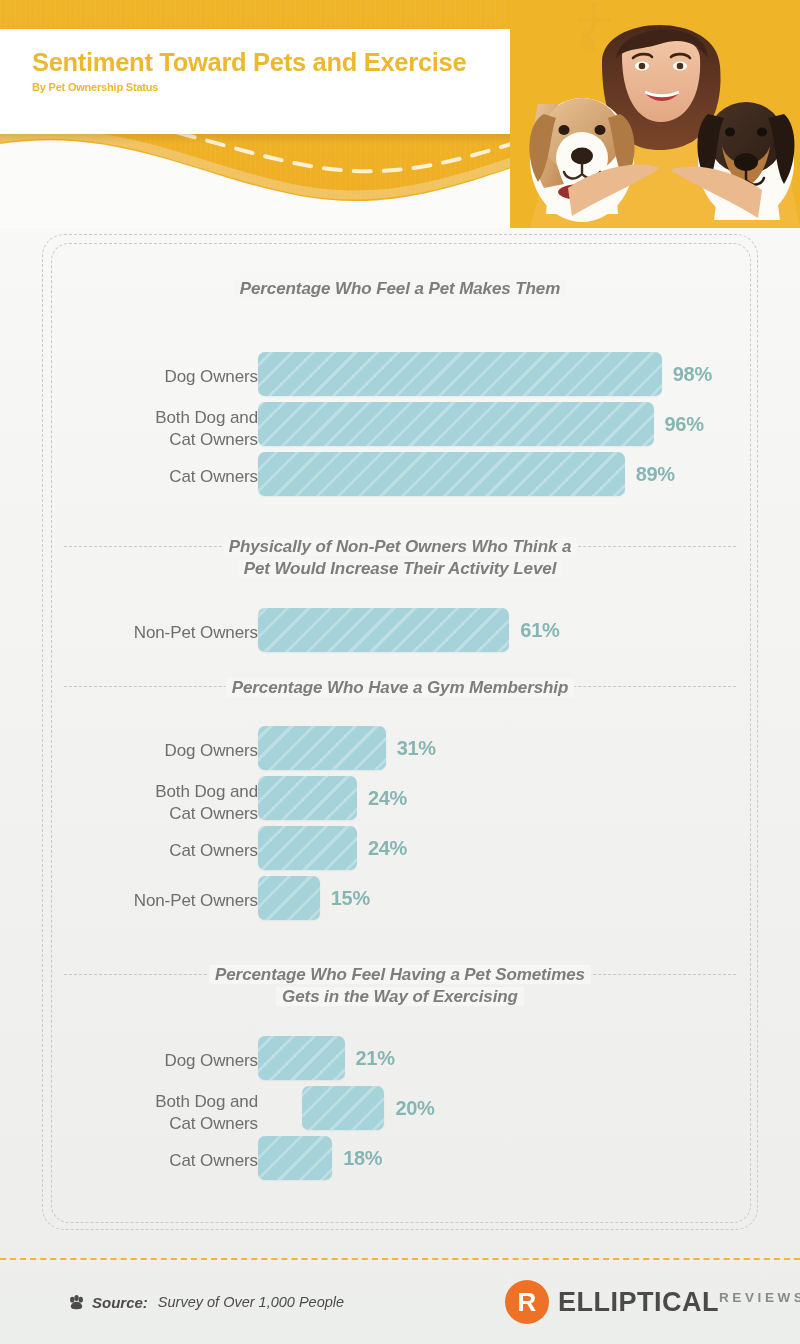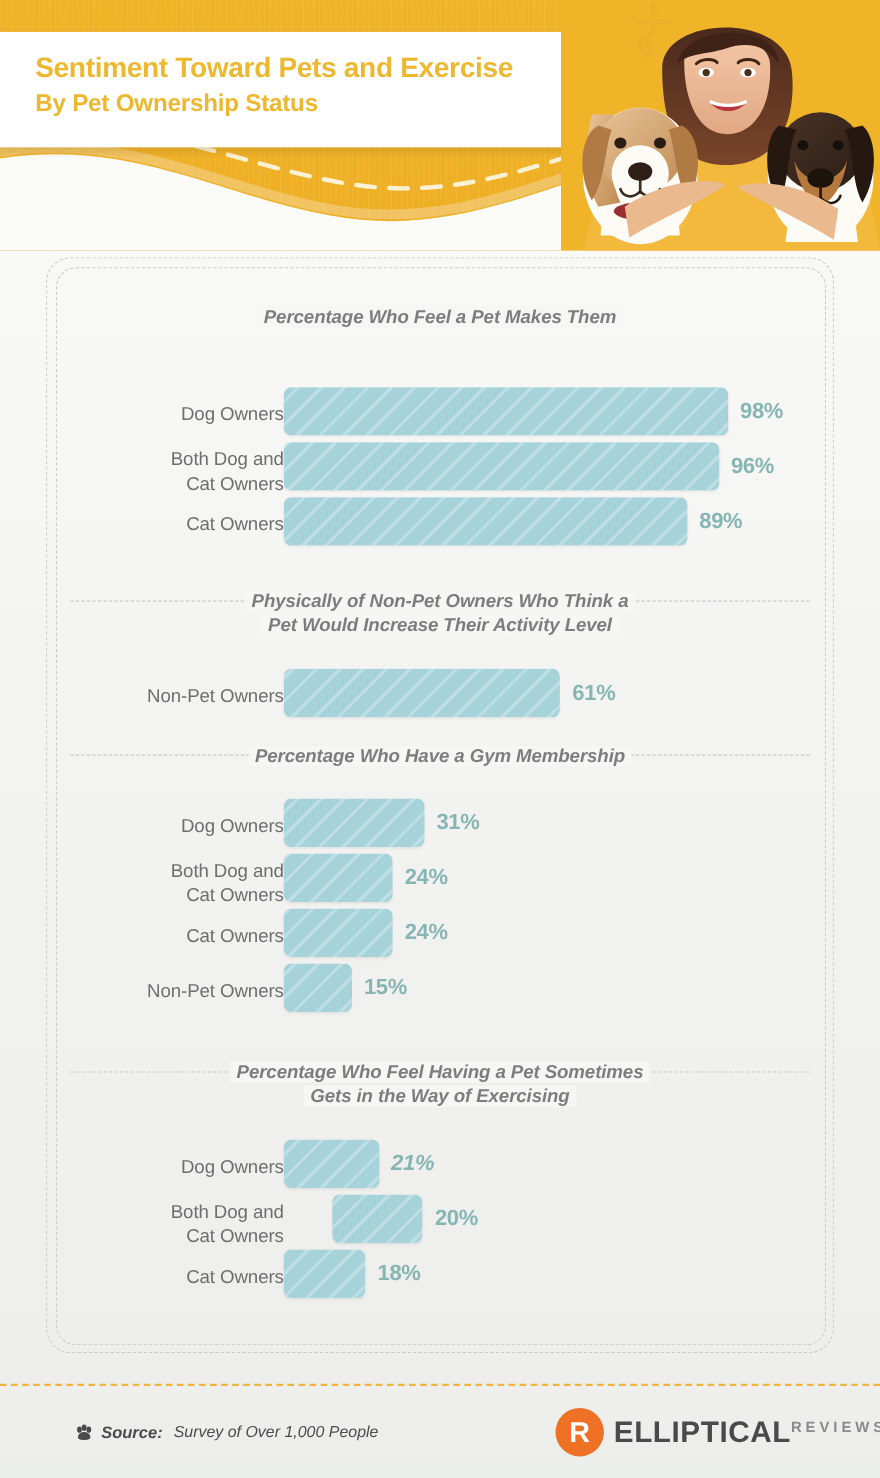--- a/index.html
+++ b/index.html
@@ -72,21 +72,21 @@
   }
   .title-main {
     font-size: 25.5px;
     font-weight: bold;
     color: #edb830;
     letter-spacing: -0.3px;
     line-height: 1.12;
     white-space: nowrap;
   }
   .title-sub {
-    font-size: 22px;
+    font-size: 11px;
     font-weight: bold;
     color: #edb830;
     letter-spacing: -0.2px;
     margin-top: 4px;
     white-space: nowrap;
   }
 
   
   .header-photo {
     position: absolute;
@@ -465,21 +465,21 @@
         <div class="section-divider" style="top: 740px;"></div>
         <div class="section-title" style="position: absolute; left: 0px; top: 730px; width: 716px;">
           <div><span style="background: rgb(246, 246, 245);">Percentage Who Feel Having a Pet Sometimes</span></div>
           <div><span style="background: rgb(246, 246, 245);">Gets in the Way of Exercising</span></div>
         </div>
         <div class="bar-label" style="top: 815.5px;">
           <div>Dog Owners</div>
         </div>
         <div class="bar-track" style="top: 802px; left: 216px;">
           <div class="bar" style="width: 86.52px; background-color: rgb(166, 211, 218);"></div>
-          <div class="bar-value" style="color: rgb(134, 182, 179); font-style: italic;">21%</div>
+          <div class="bar-value" style="color: rgb(134, 182, 179);">21%</div>
         </div>
         <div class="bar-label" style="top: 857px;">
           <div>Both Dog and</div>
           <div>Cat Owners</div>
         </div>
         <div class="bar-track" style="top: 852px; left: 216px; padding-left: 44px;">
           <div class="bar" style="width: 82.4px; background-color: rgb(166, 211, 218);"></div>
           <div class="bar-value" style="color: rgb(134, 182, 179);">20%</div>
         </div>
         <div class="bar-label" style="top: 915.5px;">

